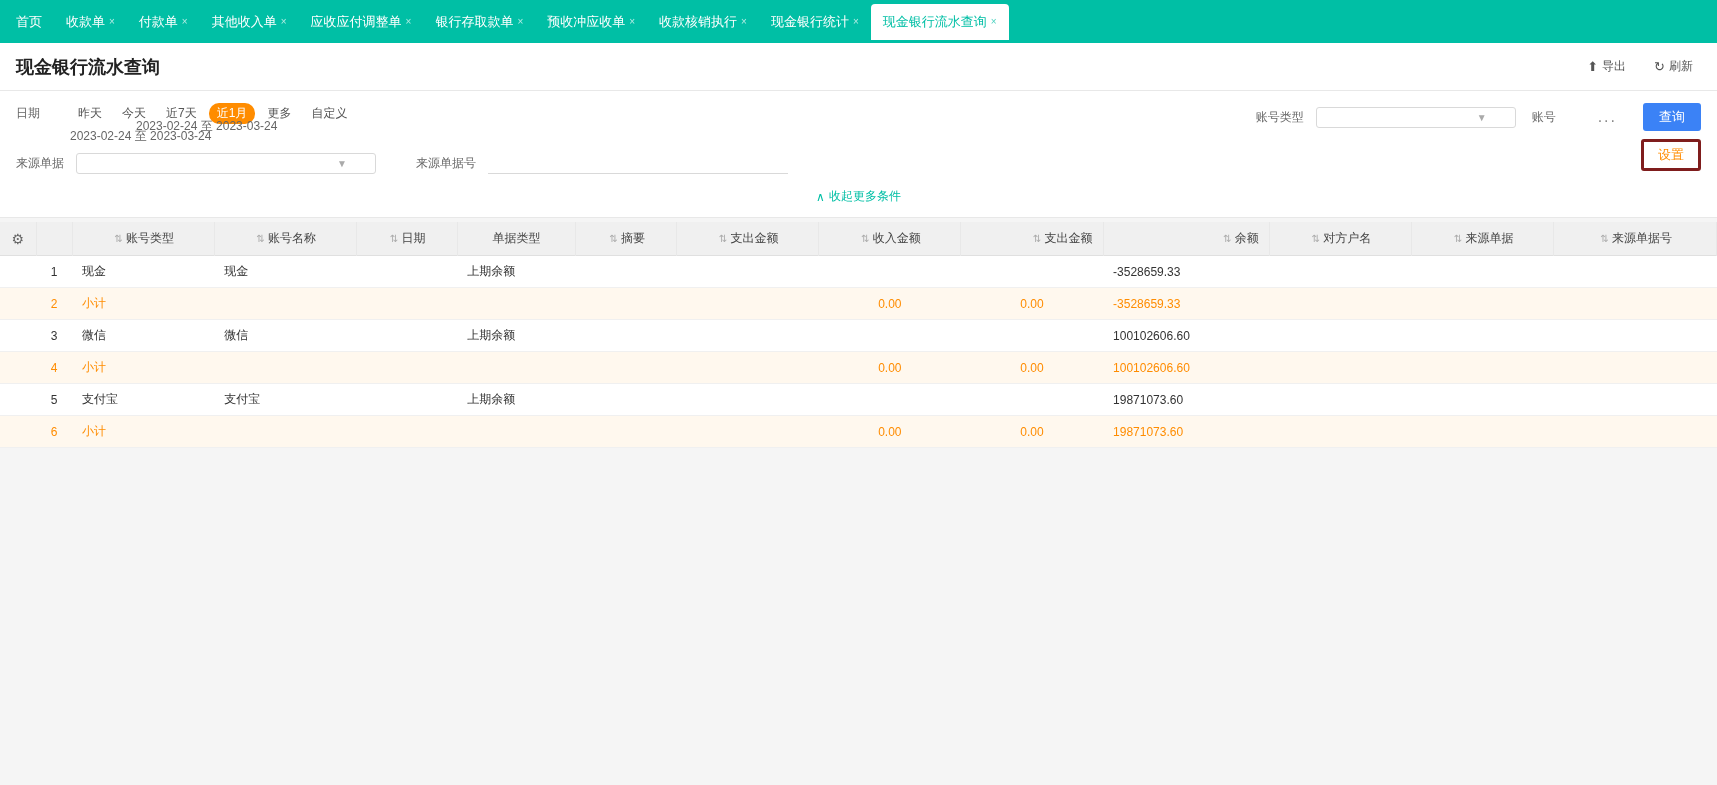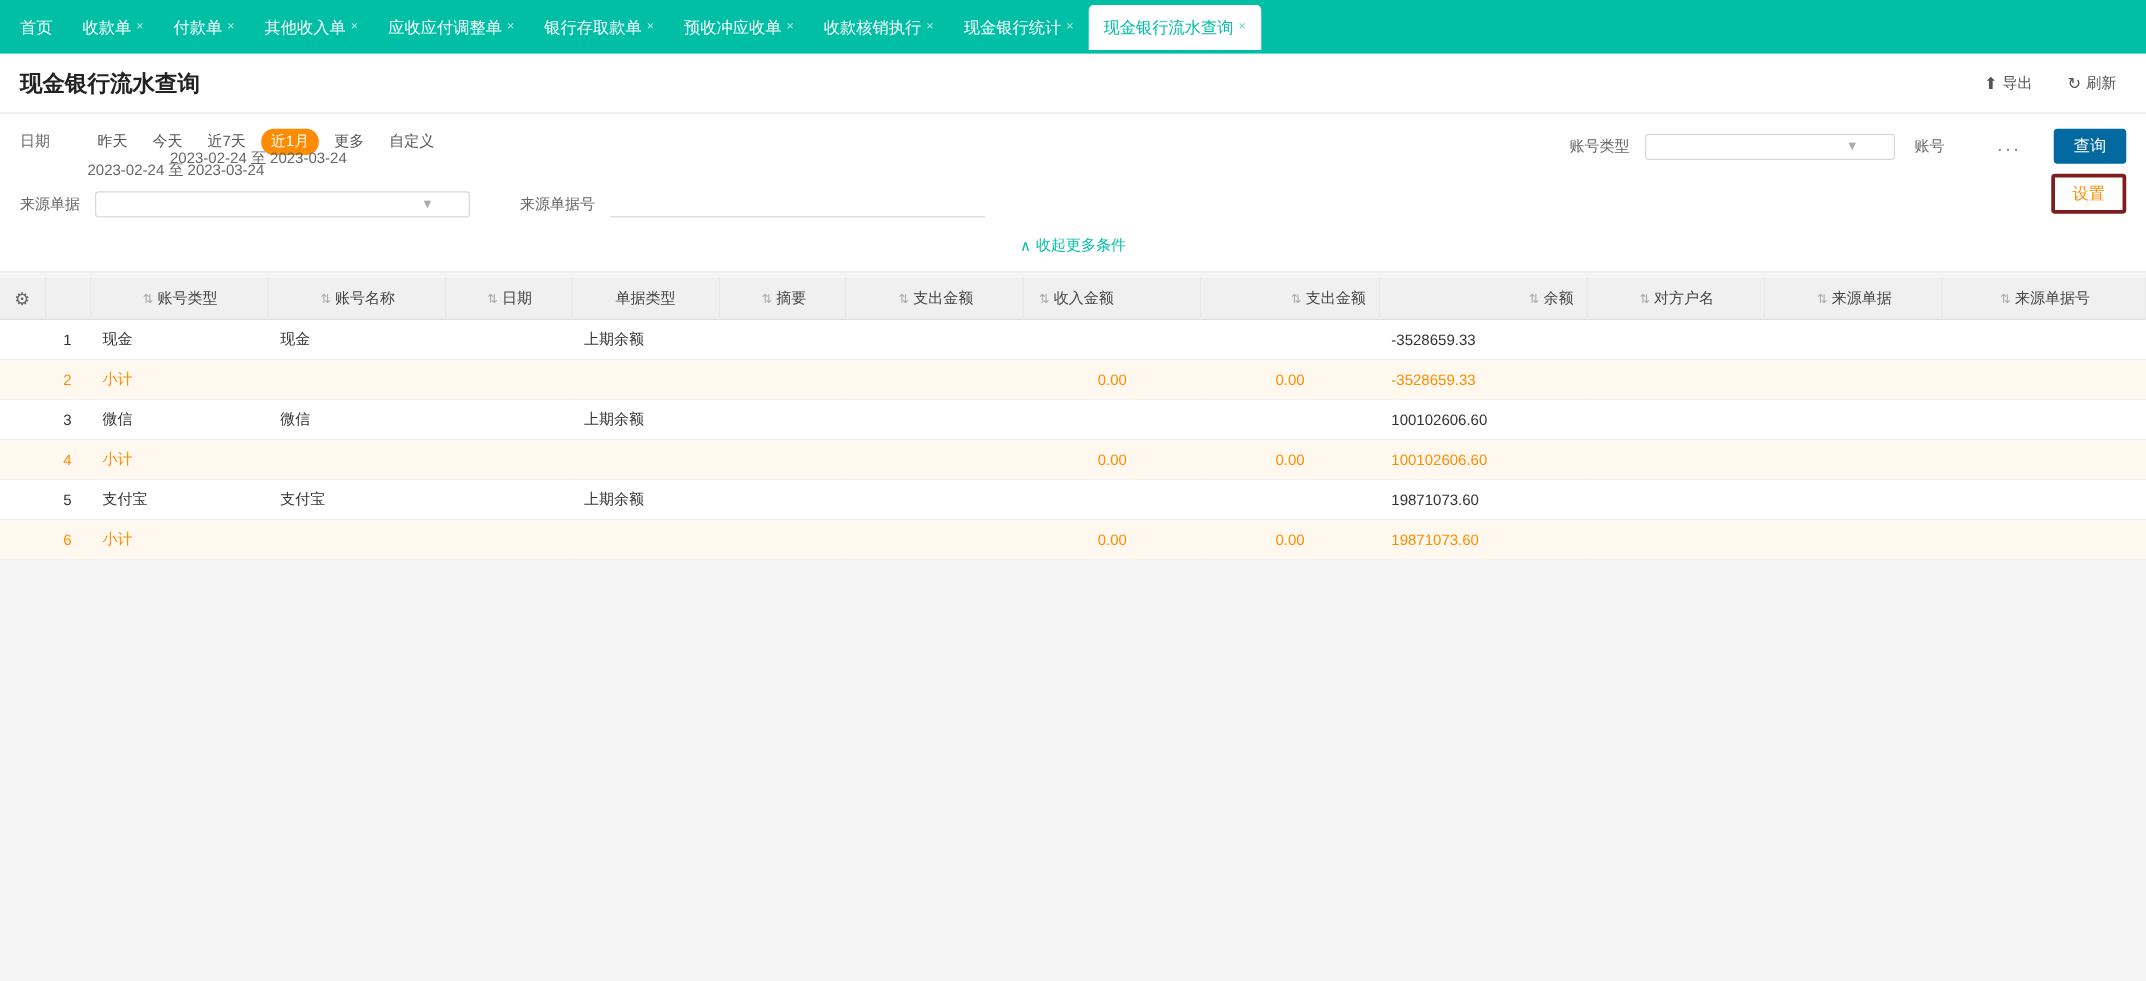--- a/index.html
+++ b/index.html
@@ -127,21 +127,21 @@
       outline: none;
     }
     .filter-dots {
       color: #888;
       cursor: pointer;
       padding: 0 6px;
       font-size: 16px;
       letter-spacing: 2px;
     }
     .query-btn {
-      background: #0369a1;
+      background: #3b82f6;
       color: #fff;
       border: none;
       border-radius: 3px;
       padding: 5px 16px;
       cursor: pointer;
       font-size: 13px;
       margin-left: 4px;
     }
     .setting-btn {
       background: #fff;
@@ -376,21 +376,21 @@
           <span>单据类型</span>
         </th>
         <th>
           <span class="sort-arrows">⇅</span>
           <span>摘要</span>
         </th>
         <th>
           <span class="sort-arrows">⇅</span>
           <span>支出金额</span>
         </th>
-        <th style="text-align:left;">
+        <th style="text-align:center;">
           <span class="sort-arrows">⇅</span>
           <span>收入金额</span>
         </th>
         <th style="text-align:right;">
           <span class="sort-arrows">⇅</span>
           <span>支出金额</span>
         </th>
         <th style="text-align:right;">
           <span class="sort-arrows">⇅</span>
           <span>余额</span>

